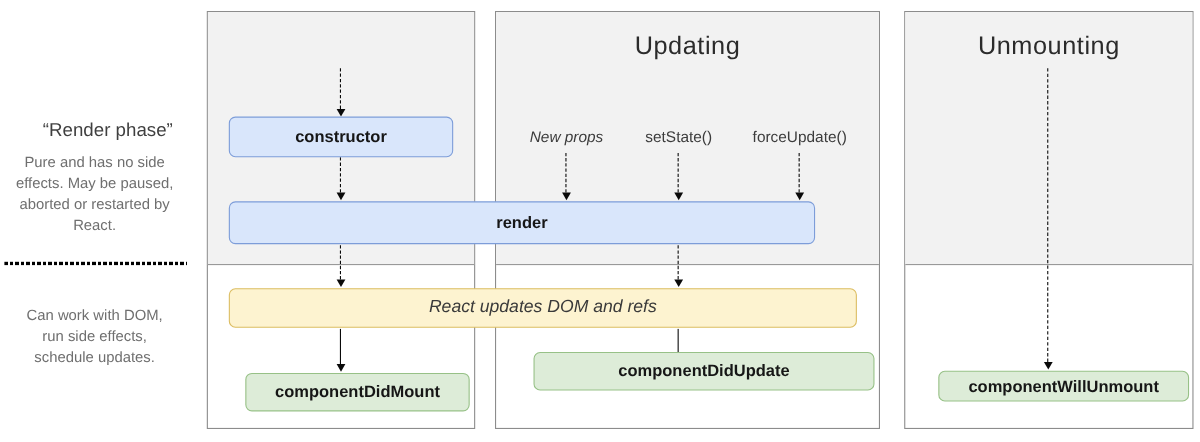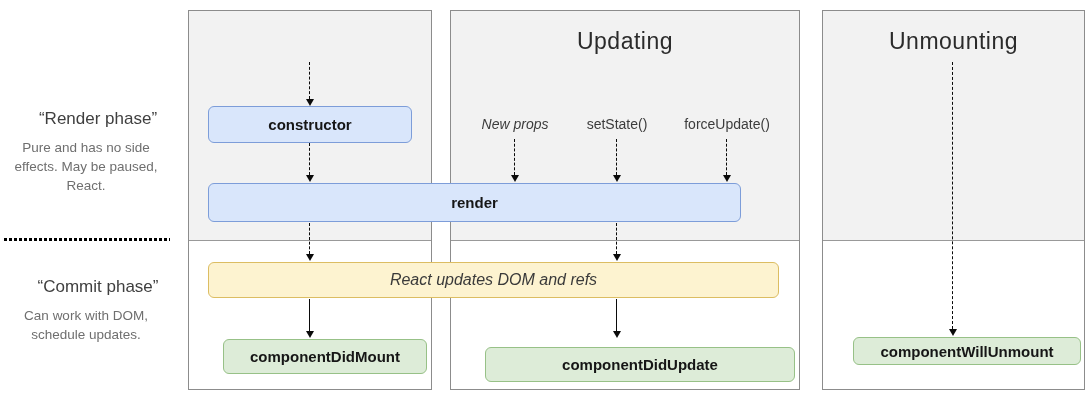--- a/index.html
+++ b/index.html
@@ -51,21 +51,21 @@
   .box.blue{background:var(--blue-fill,#d9e6fb);border-color:var(--blue-border,#7d9dd9);}
   .box.yellow{
     background:var(--yellow-fill,#fdf3d0);border-color:var(--yellow-border,#dcbd62);
     font-weight:normal;font-style:italic;font-size:16px;color:#3a3a3a;
   }
   .box.green{background:var(--green-fill,#ddecd8);border-color:var(--green-border,#97c187);margin-left:15px;}
   .box-constructor{left:208px;top:106px;width:204px;height:37px;}
   .box-render{left:208px;top:183px;width:533px;height:39px;}
   .box-react-updates{left:208px;top:262px;width:571px;height:36px;}
   .box-did-mount{left:208px;top:339px;width:204px;height:35px;}
-  .box-did-update{left:470px;top:347px;width:310px;height:35px;}
+  .box-did-update{left:470px;top:320px;width:310px;height:35px;}
   .box-will-unmount{left:838px;top:337px;width:228px;height:28px;}
   
   .trigger{
     position:absolute;top:116px;transform:translateX(-50%);
     font-size:14px;color:#3c3c3c;white-space:nowrap;z-index:2;
   }
   .trigger.italic{font-style:italic;}
   .trigger-new-props{left:515px;}
   .trigger-set-state{left:617px;}
   .trigger-force-update{left:727px;}
@@ -81,28 +81,29 @@
 </style>
 </head>
 <body>
 
 <div class="canvas">
 
   <div class="side-block side-block-render">
     <div class="side-title">“Render phase”</div>
     <div class="side-line">Pure and has no side</div>
     <div class="side-line">effects. May be paused,</div>
+    <div class="side-line">aborted or restarted by</div>
     <div class="side-line">React.</div>
   </div>
 
   <div class="dotted-divider"></div>
 
   <div class="side-block side-block-commit">
-    <div class="side-title">“Commit phase”</div>
     <div class="side-line">Can work with DOM,</div>
+    <div class="side-line">run side effects,</div>
     <div class="side-line">schedule updates.</div>
   </div>
 
   <div class="panel panel-1">
     <div class="panel-top"></div>
   </div>
   <div class="panel panel-2">
     <div class="panel-top"></div>
     <div class="panel-title">Updating</div>
   </div>

